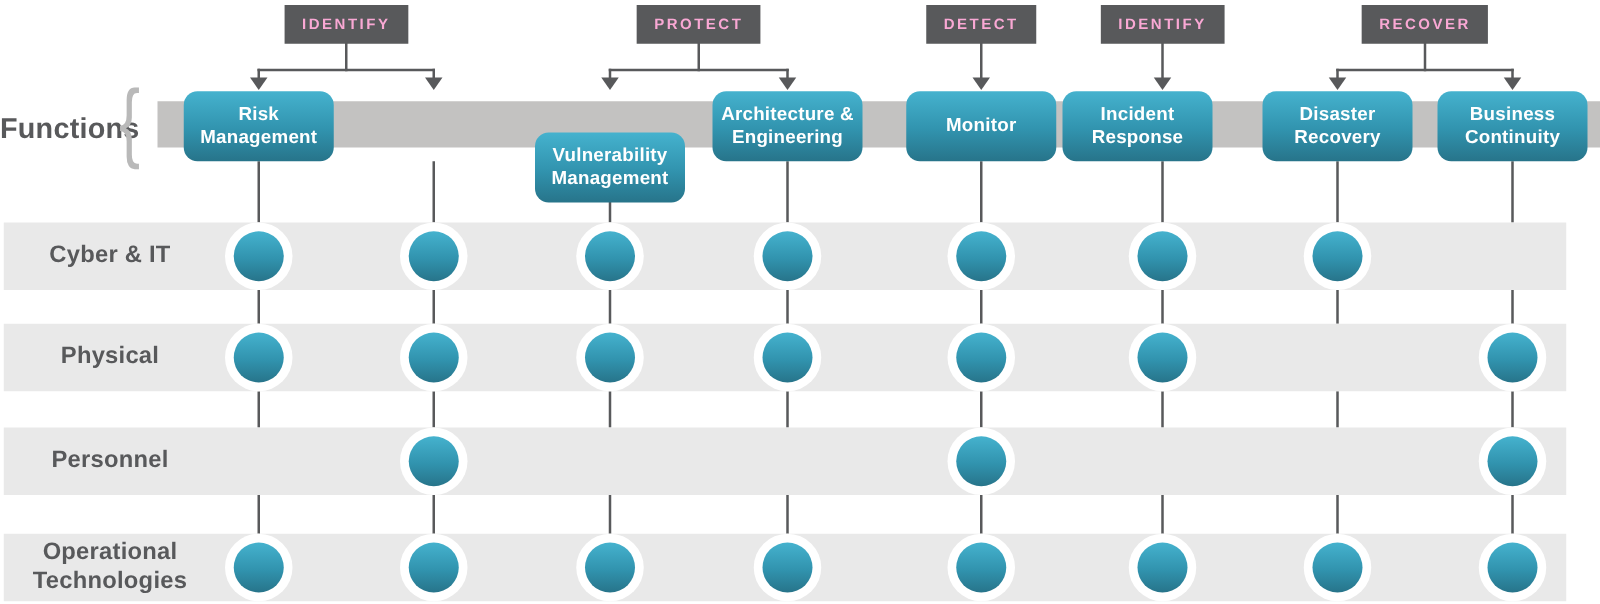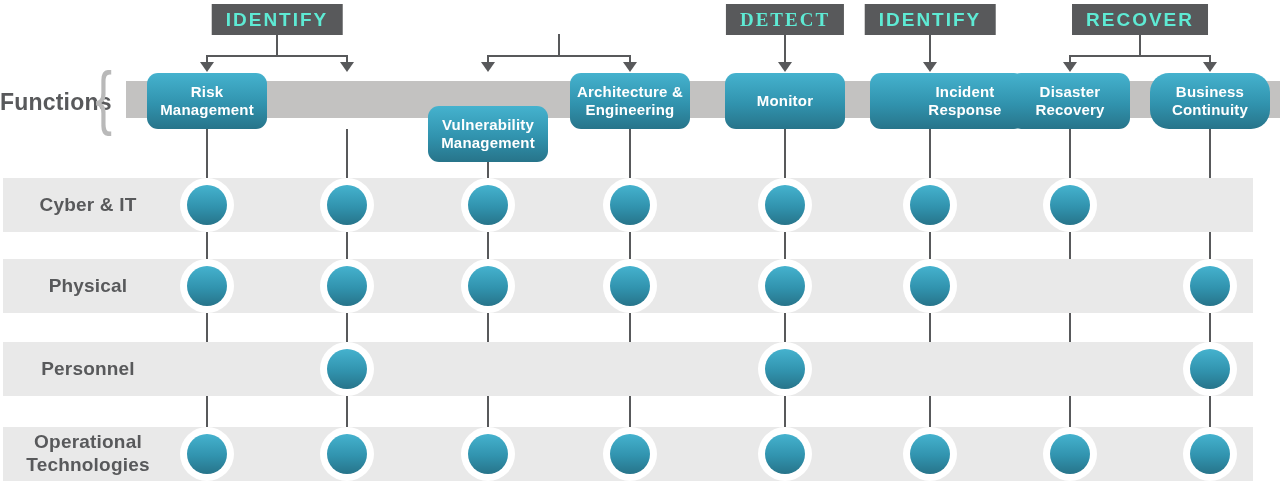--- a/index.html
+++ b/index.html
@@ -1,21 +1,21 @@
 <!DOCTYPE html>
 <html style="--dark: #58595B; --band-gray: #C3C2C1; --row-gray: #E9E9E9; --teal-top: #45B2CE; --teal-mid: #3193AE; --teal-bot: #27748A;"><head>
 <meta charset="utf-8">
 <style>
   html,body{margin:0;padding:0;background:#ffffff;}
   body{font-family:"Liberation Sans",sans-serif;}
   #stage{position:relative;width:1280px;height:483px;background:#fff;overflow:hidden;}
   #fn-band{position:absolute;left:126px;top:81px;width:1154px;height:37px;background:var(--band-gray);}
   #fn-label{position:absolute;left:0;top:89px;width:110px;text-align:center;font-size:23px;font-weight:bold;color:var(--dark);letter-spacing:.2px;}
   #fn-brace{position:absolute;left:92px;top:66px;font-size:70px;line-height:62px;color:#b9b9b9;transform:scaleX(.72);font-weight:400;}
-  .phase{position:absolute;top:4px;height:31px;line-height:31px;padding:0 14px;background:var(--dark);color:#5eead4;font-weight:bold;font-size:19px;letter-spacing:2px;transform:translateX(-50%);white-space:nowrap;}
+  .phase{position:absolute;top:4px;height:31px;line-height:31px;padding:0 14px;background:var(--dark);color:#f9a8d4;font-weight:bold;font-size:12px;letter-spacing:2px;transform:translateX(-50%);white-space:nowrap;}
   .vline{position:absolute;width:2px;margin-left:-1px;background:var(--dark);}
   .hline{position:absolute;height:2px;background:var(--dark);}
   .arrow{position:absolute;width:0;height:0;margin-left:-7px;border-left:7px solid transparent;border-right:7px solid transparent;border-top:10px solid var(--dark);}
   .fnbox{position:absolute;top:73px;width:120px;height:56px;margin-left:-60px;border-radius:11px;
          background:linear-gradient(180deg,var(--teal-top) 0%,var(--teal-mid) 55%,var(--teal-bot) 100%);
          display:flex;align-items:center;justify-content:center;}
   .fnbox span{color:#fff;font-weight:bold;font-size:15px;line-height:1.2;text-align:center;white-space:pre-line;letter-spacing:.2px;}
   .band{position:absolute;left:3px;width:1250px;height:54px;background:var(--row-gray);}
   .rowlabel{position:absolute;left:0;width:176px;transform:translateY(-50%);color:var(--dark);font-weight:bold;font-size:19px;line-height:1.2;text-align:center;white-space:pre-line;letter-spacing:.2px;}
   .ring{position:absolute;width:54px;height:54px;margin:-27px 0 0 -27px;border-radius:50%;background:#fff;display:flex;align-items:center;justify-content:center;}
@@ -60,27 +60,28 @@
     <div class="vline" style="left: 1210px; top: 232px; height: 27px;"></div>
     <div class="vline" style="left: 1210px; top: 313px; height: 29px;"></div>
     <div class="vline" style="left: 1210px; top: 396px; height: 31px;"></div>
     <div class="phase" style="left: 277px;">IDENTIFY</div>
     <div class="vline" style="left: 277px; top: 34px; height: 23px;"></div>
     <div class="hline" style="left: 206px; top: 55px; width: 142px;"></div>
     <div class="vline" style="left: 207px; top: 55px; height: 9px;"></div>
     <div class="arrow" style="left: 207px; top: 62px;"></div>
     <div class="vline" style="left: 347px; top: 55px; height: 9px;"></div>
     <div class="arrow" style="left: 347px; top: 62px;"></div>
+    <div class="phase" style="left: 559px;">PROTECT</div>
     <div class="vline" style="left: 559px; top: 34px; height: 23px;"></div>
     <div class="hline" style="left: 487px; top: 55px; width: 144px;"></div>
     <div class="vline" style="left: 488px; top: 55px; height: 9px;"></div>
     <div class="arrow" style="left: 488px; top: 62px;"></div>
     <div class="vline" style="left: 630px; top: 55px; height: 9px;"></div>
     <div class="arrow" style="left: 630px; top: 62px;"></div>
-    <div class="phase" style="left: 785px; font-family: Liberation Serif, serif;">DETECT</div>
+    <div class="phase" style="left: 785px;">DETECT</div>
     <div class="vline" style="left: 785px; top: 34px; height: 30px;"></div>
     <div class="arrow" style="left: 785px; top: 62px;"></div>
     <div class="phase" style="left: 930px;">IDENTIFY</div>
     <div class="vline" style="left: 930px; top: 34px; height: 30px;"></div>
     <div class="arrow" style="left: 930px; top: 62px;"></div>
     <div class="phase" style="left: 1140px;">RECOVER</div>
     <div class="vline" style="left: 1140px; top: 34px; height: 23px;"></div>
     <div class="hline" style="left: 1069px; top: 55px; width: 142px;"></div>
     <div class="vline" style="left: 1070px; top: 55px; height: 9px;"></div>
     <div class="arrow" style="left: 1070px; top: 62px;"></div>
@@ -94,29 +95,29 @@
       <span>Vulnerability
 Management</span>
     </div>
     <div class="fnbox" style="left: 630px;">
       <span>Architecture &amp;
 Engineering</span>
     </div>
     <div class="fnbox" style="left: 785px;">
       <span>Monitor</span>
     </div>
-    <div class="fnbox" style="left: 930px; padding-left: 35px;">
+    <div class="fnbox" style="left: 910px;">
       <span>Incident
 Response</span>
     </div>
     <div class="fnbox" style="left: 1070px; justify-content: center;">
       <span>Disaster
 Recovery</span>
     </div>
-    <div class="fnbox" style="left: 1210px; border-radius: 19px;">
+    <div class="fnbox" style="left: 1210px;">
       <span>Business
 Continuity</span>
     </div>
     <div class="band" style="top: 178px;"></div>
     <div class="rowlabel" style="top: 205px;">Cyber &amp; IT</div>
     <div class="ring" style="left: 207px; top: 205px;">
       <div class="dot"></div>
     </div>
     <div class="ring" style="left: 347px; top: 205px;">
       <div class="dot"></div>

